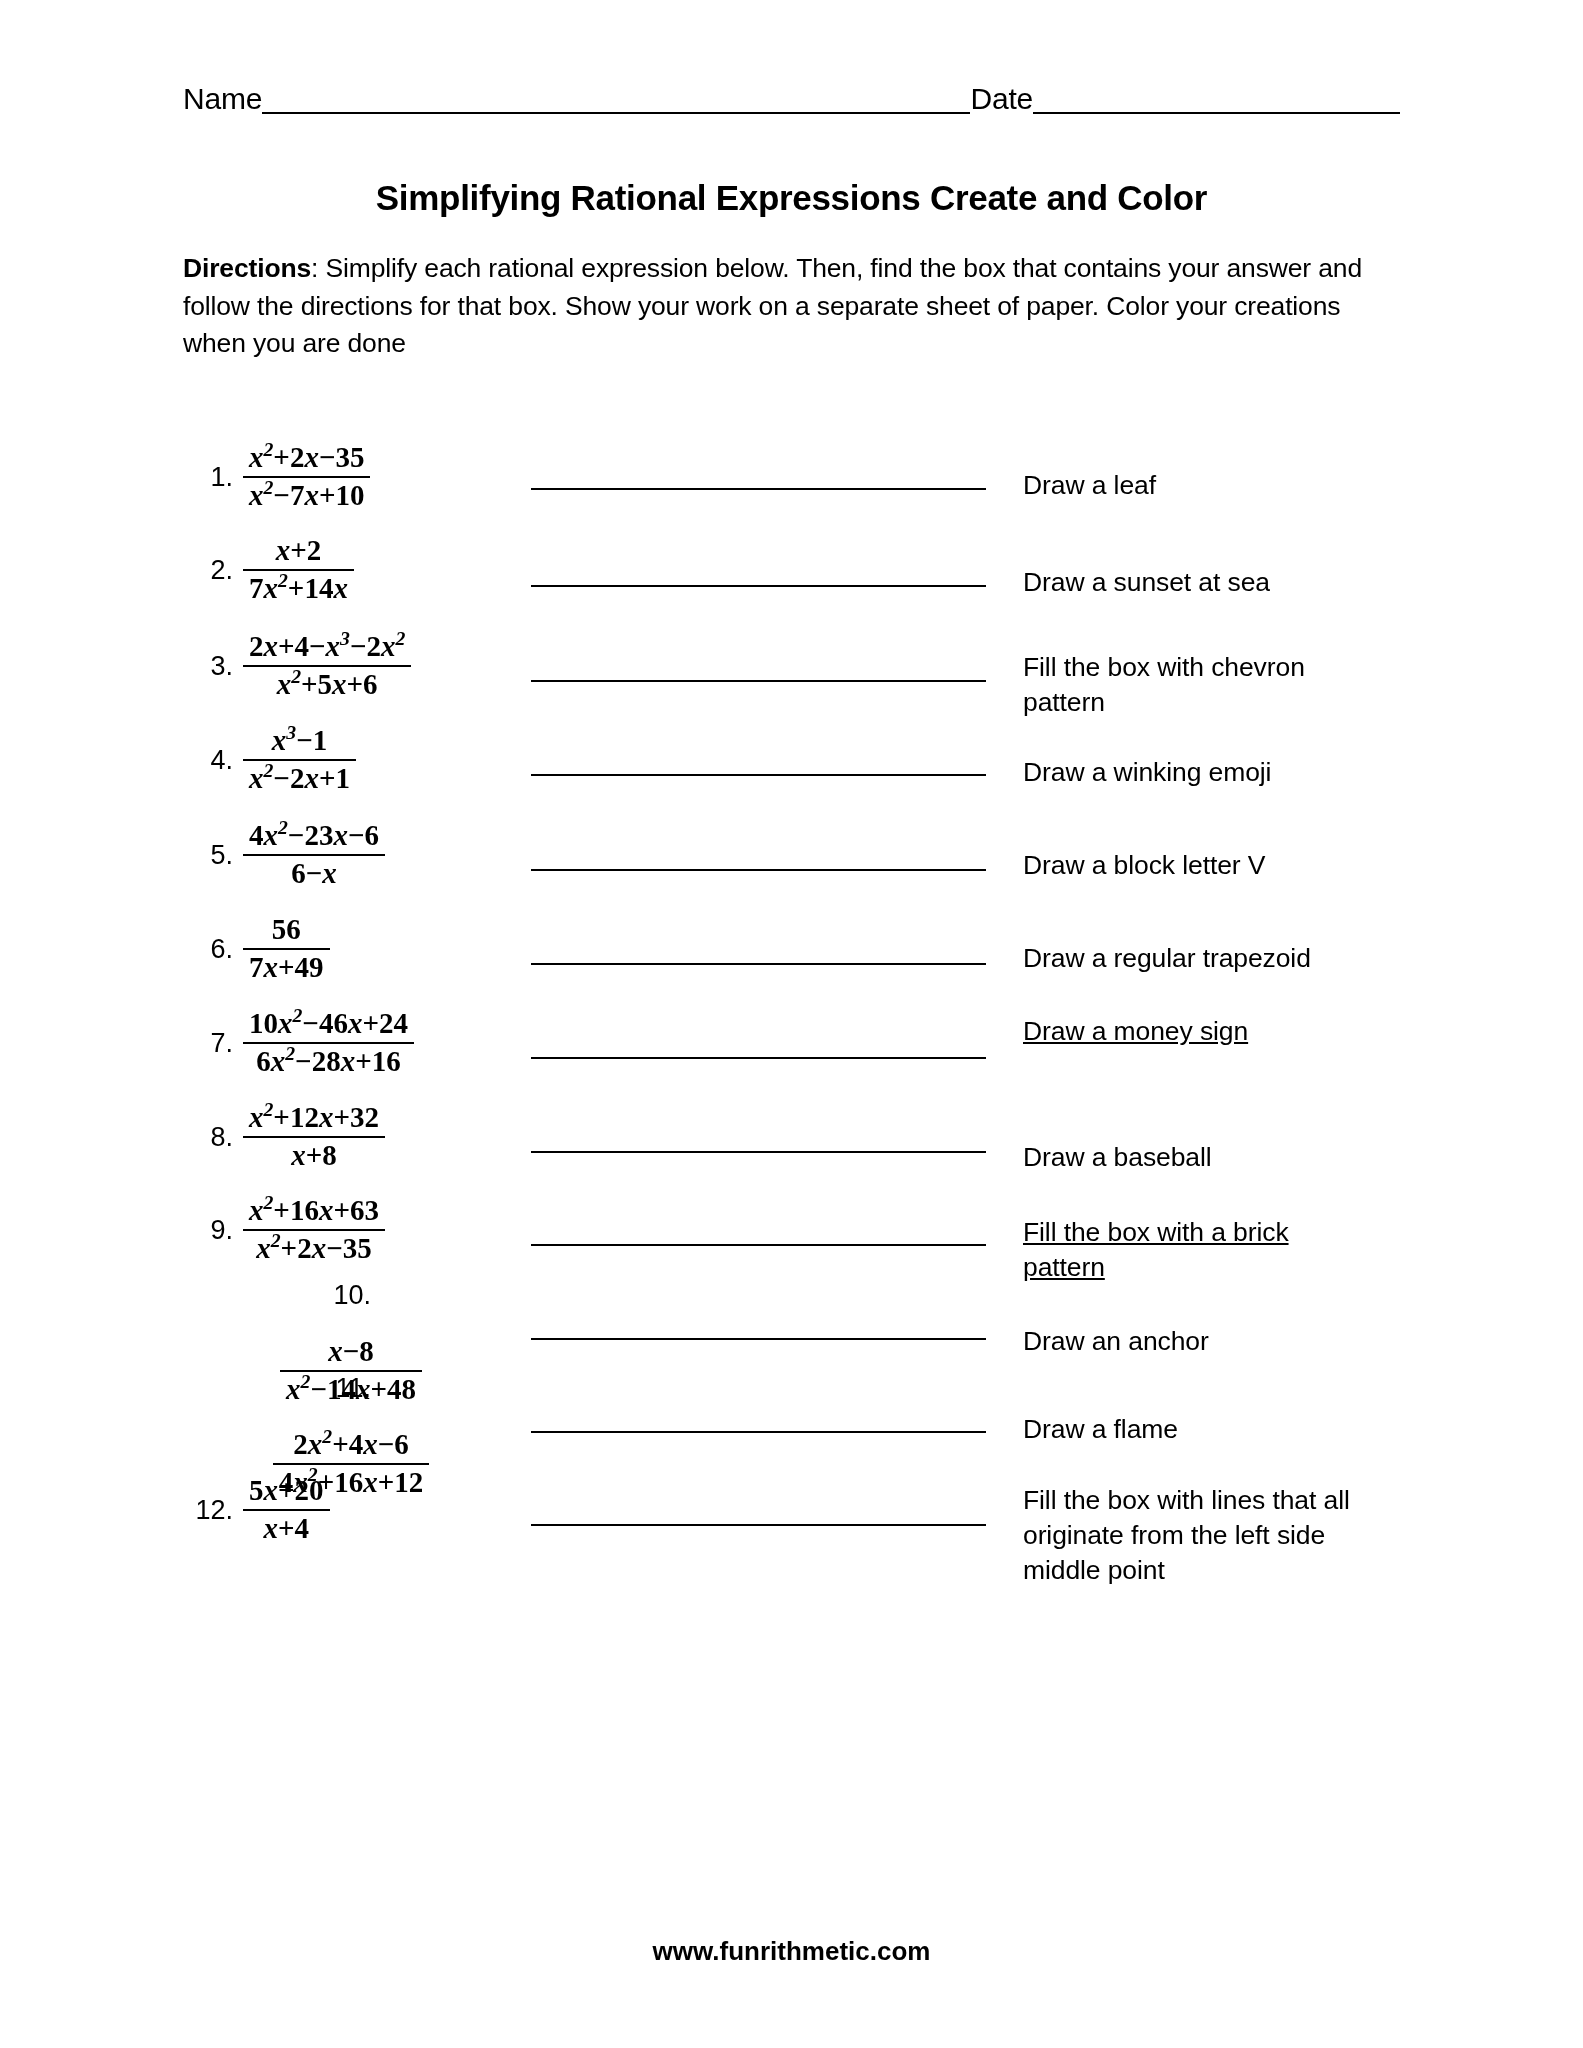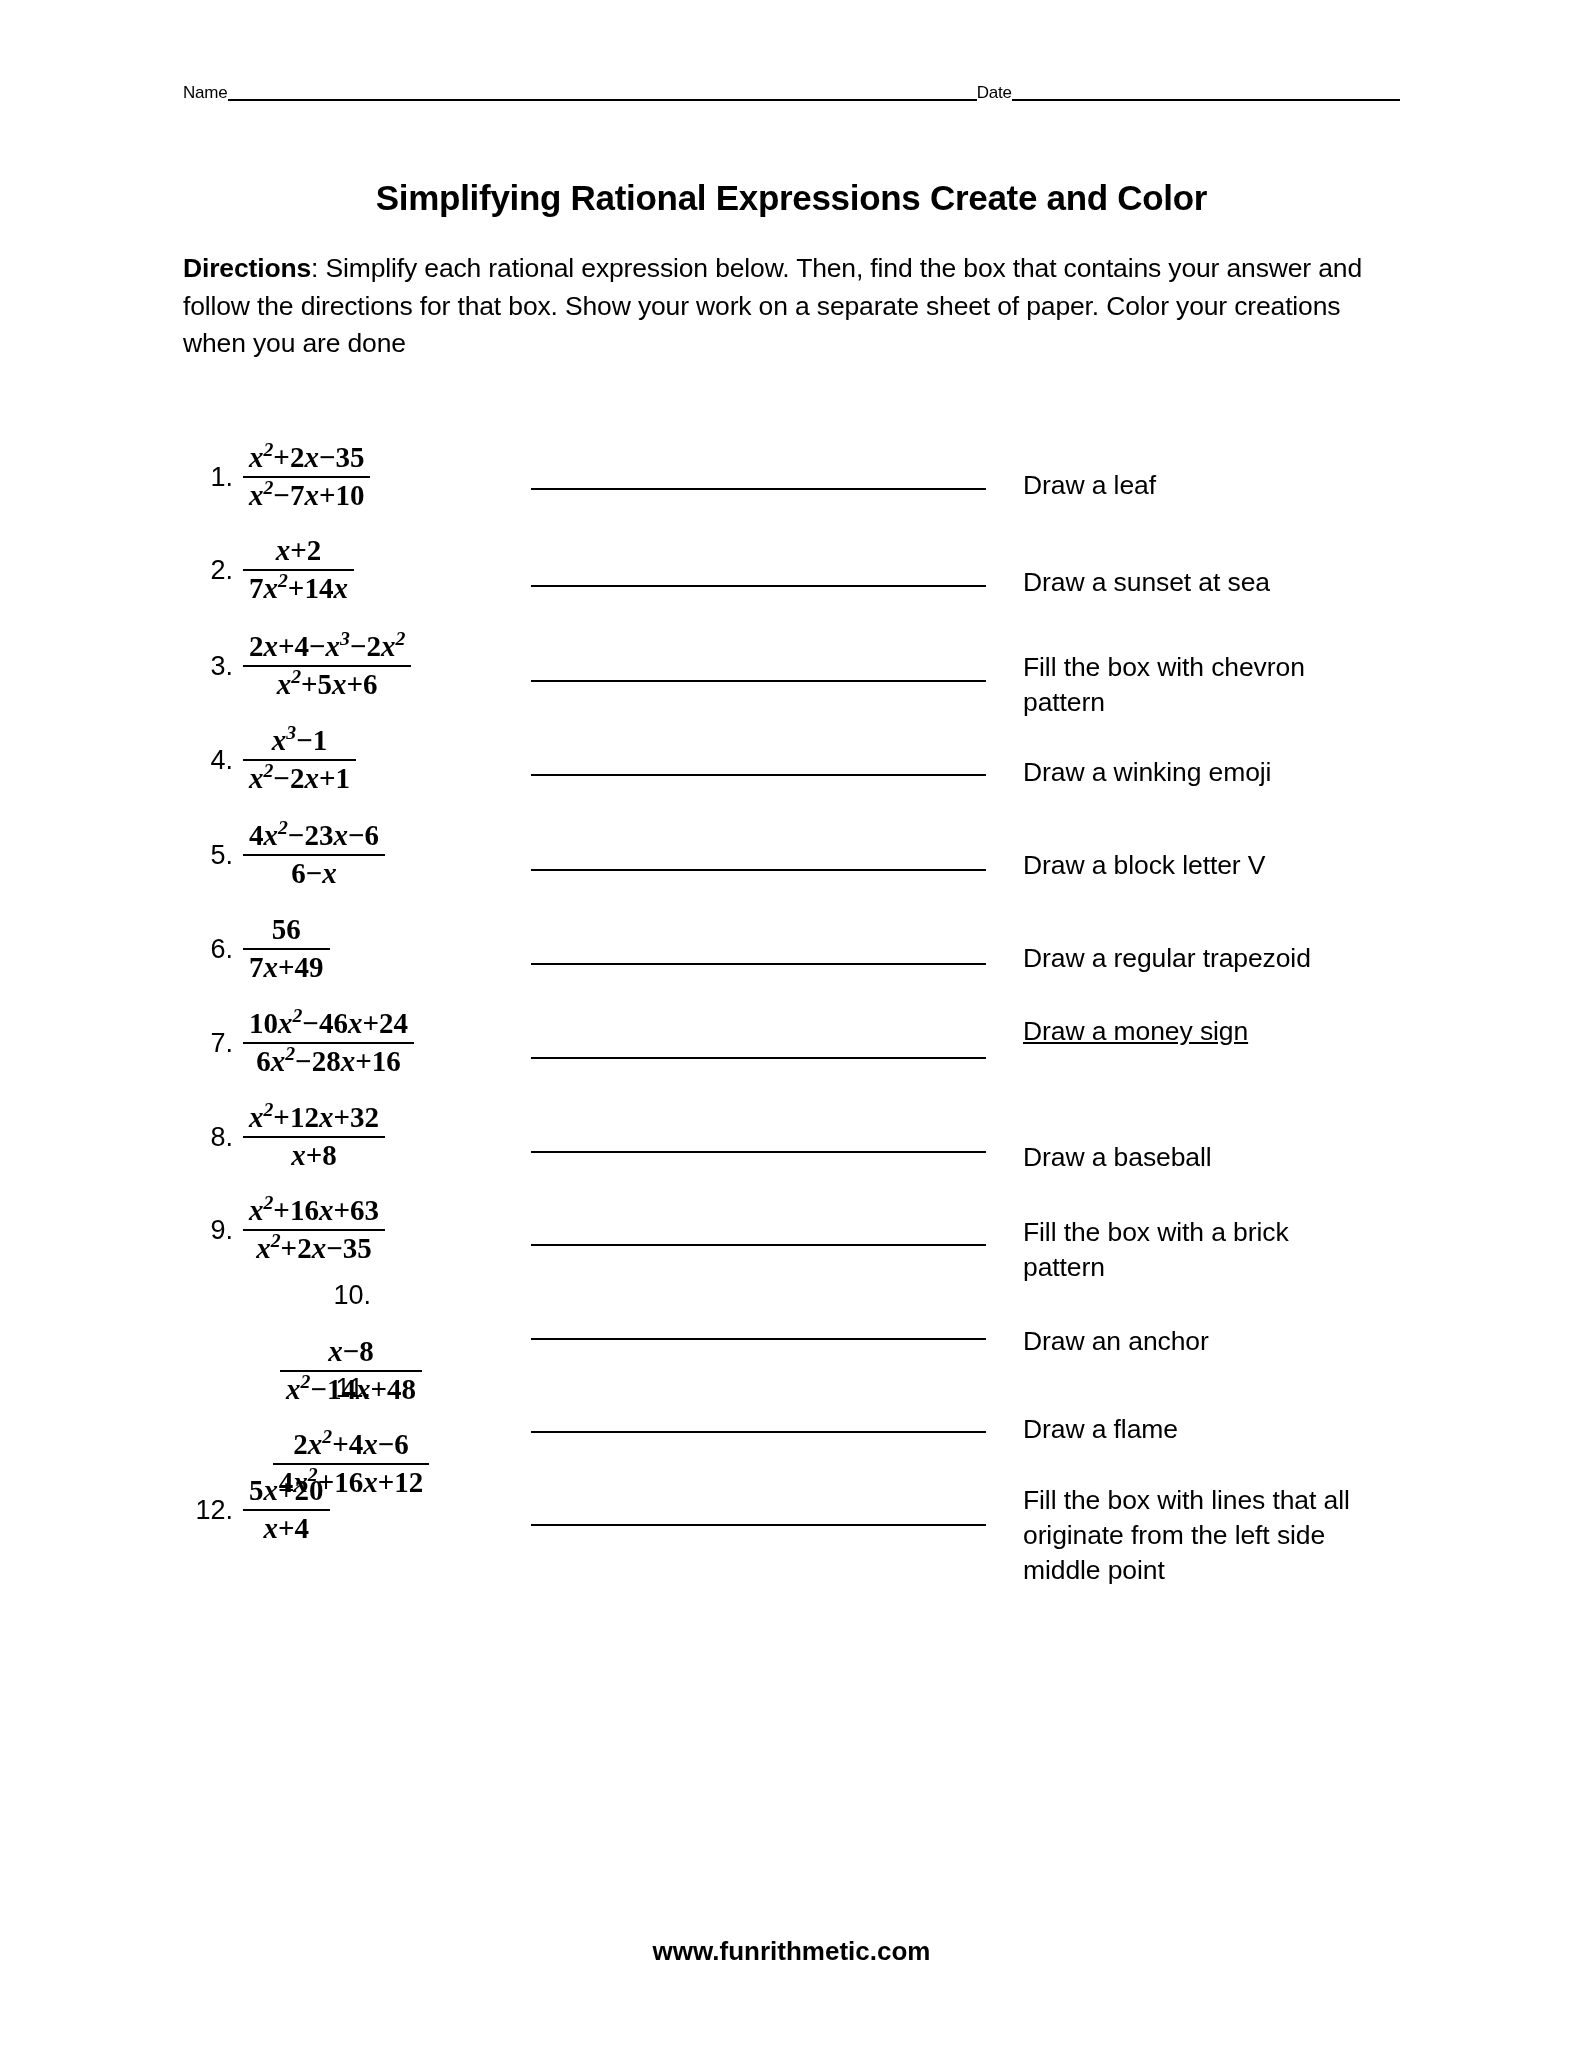--- a/index.html
+++ b/index.html
@@ -25,21 +25,21 @@
   }
 
   
   .namedate {
     position: absolute;
     left: 183px;
     top: 84px;
     width: 1217px;
     display: flex;
     align-items: flex-end;
-    font-size: 17px;
+    font-size: 30px;
     letter-spacing: -0.2px;
   }
   .nd-label {
     white-space: nowrap;
     line-height: 1;
     padding-bottom: 2px;
   }
   .nd-rule {
     flex: 1 1 auto;
     border-bottom: 2.4px solid #000;
@@ -293,21 +293,21 @@
       <div class="row" style="height: 0px;">
         <div class="expr-cell" style="top: 746px; height: 88px;">
           <span class="num-label">9.</span>
           <span class="frac">
             <span class="numer"><i>x</i><sup>2</sup>+16<i>x</i>+63</span>
             <span class="bar"></span>
             <span class="denom"><i>x</i><sup>2</sup>+2<i>x</i>−35</span>
           </span>
         </div>
         <div class="answer-line" style="top: 804px;"></div>
-        <div class="dir-cell" style="top: 775px;">Fill the box with a brick pattern</div>
+        <div class="dir-cell" style="top: 775px; text-decoration: underline;">Fill the box with a brick pattern</div>
       </div>
       <div class="row" style="height: 0px;">
         <div class="expr-cell" style="top: 840px; height: 88px; flex-direction: column;">
           <span class="num-label">10.</span>
           <span class="frac">
             <span class="numer"><i>x</i>−8</span>
             <span class="bar"></span>
             <span class="denom"><i>x</i><sup>2</sup>−14<i>x</i>+48</span>
           </span>
         </div>

